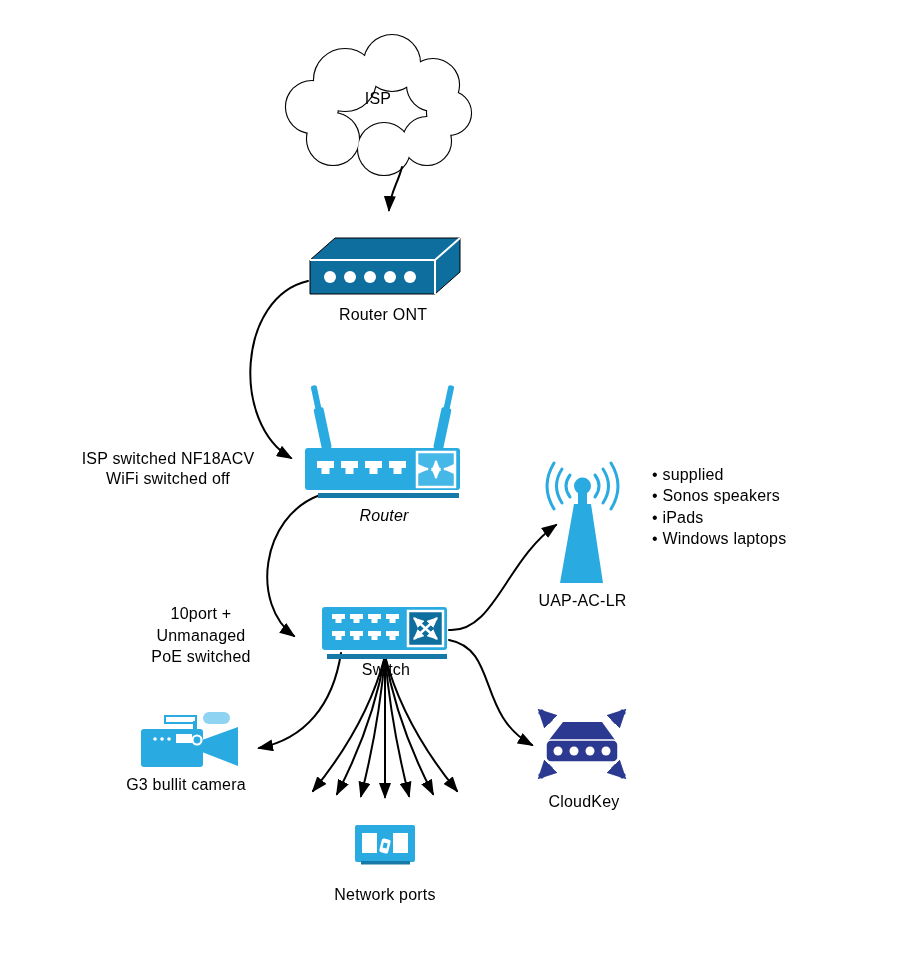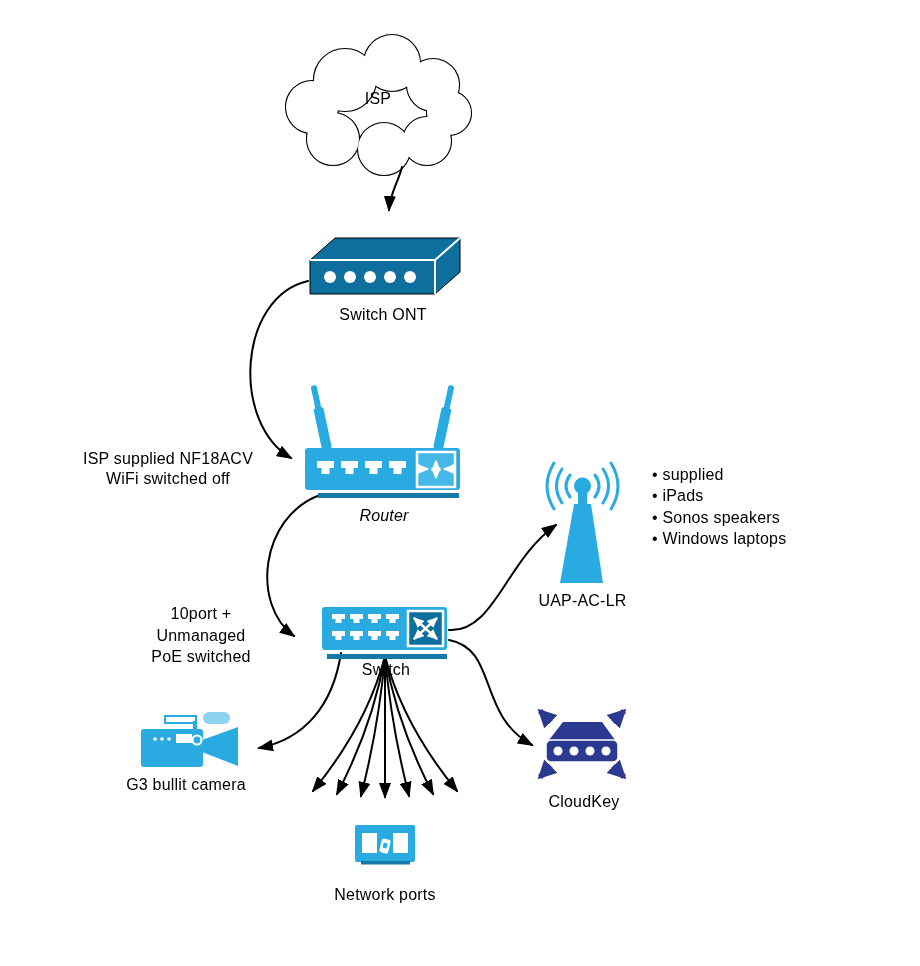--- a/index.html
+++ b/index.html
@@ -221,44 +221,44 @@
       <rect class="f-white" x="380.5" y="839" width="9" height="14" rx="2"></rect>
       <rect class="f-light" x="383" y="843" width="4" height="5"></rect>
     </g>
     <rect class="f-bar" x="361" y="861" width="49" height="3.5"></rect>
   </g>
 </svg>
 
 <div class="labels">
   <div class="lbl" style="left:350px;top:87px;width:56px;">ISP</div>
 
-  <div class="lbl" style="left:313px;top:303px;width:140px;">Switch ONT</div>
+  <div class="lbl" style="left:313px;top:303px;width:140px;">Router ONT</div>
 
   <div class="lbl" style="left:56px;top:447px;width:224px;">
-    <span class="ln">ISP supplied NF18ACV</span>
+    <span class="ln">ISP switched NF18ACV</span>
     <span class="ln">WiFi switched off</span>
   </div>
 
   <div class="lbl" style="left:324px;top:504px;width:120px;font-style:italic;">Router</div>
 
   <div class="lbl" style="left:131px;top:601px;width:140px;line-height:21.5px;">
     <span class="ln">10port +</span>
     <span class="ln">Unmanaged</span>
     <span class="ln">PoE switched</span>
   </div>
 
   <div class="lbl" style="left:326px;top:658px;width:120px;">Switch</div>
 
   <div class="lbl" style="left:510px;top:589px;width:145px;">UAP-AC-LR</div>
 
   <div class="lbl lbl-left" style="left:646px;top:460px;width:235px;">
     <ul class="wl-list">
       <li>supplied</li>
+      <li>Sonos speakers</li>
       <li>iPads</li>
-      <li>Sonos speakers</li>
       <li>Windows laptops</li>
     </ul>
   </div>
 
   <div class="lbl" style="left:514px;top:790px;width:140px;">CloudKey</div>
 
   <div class="lbl" style="left:96px;top:773px;width:180px;">G3 bullit camera</div>
 
   <div class="lbl" style="left:305px;top:883px;width:160px;">Network ports</div>
 </div>

